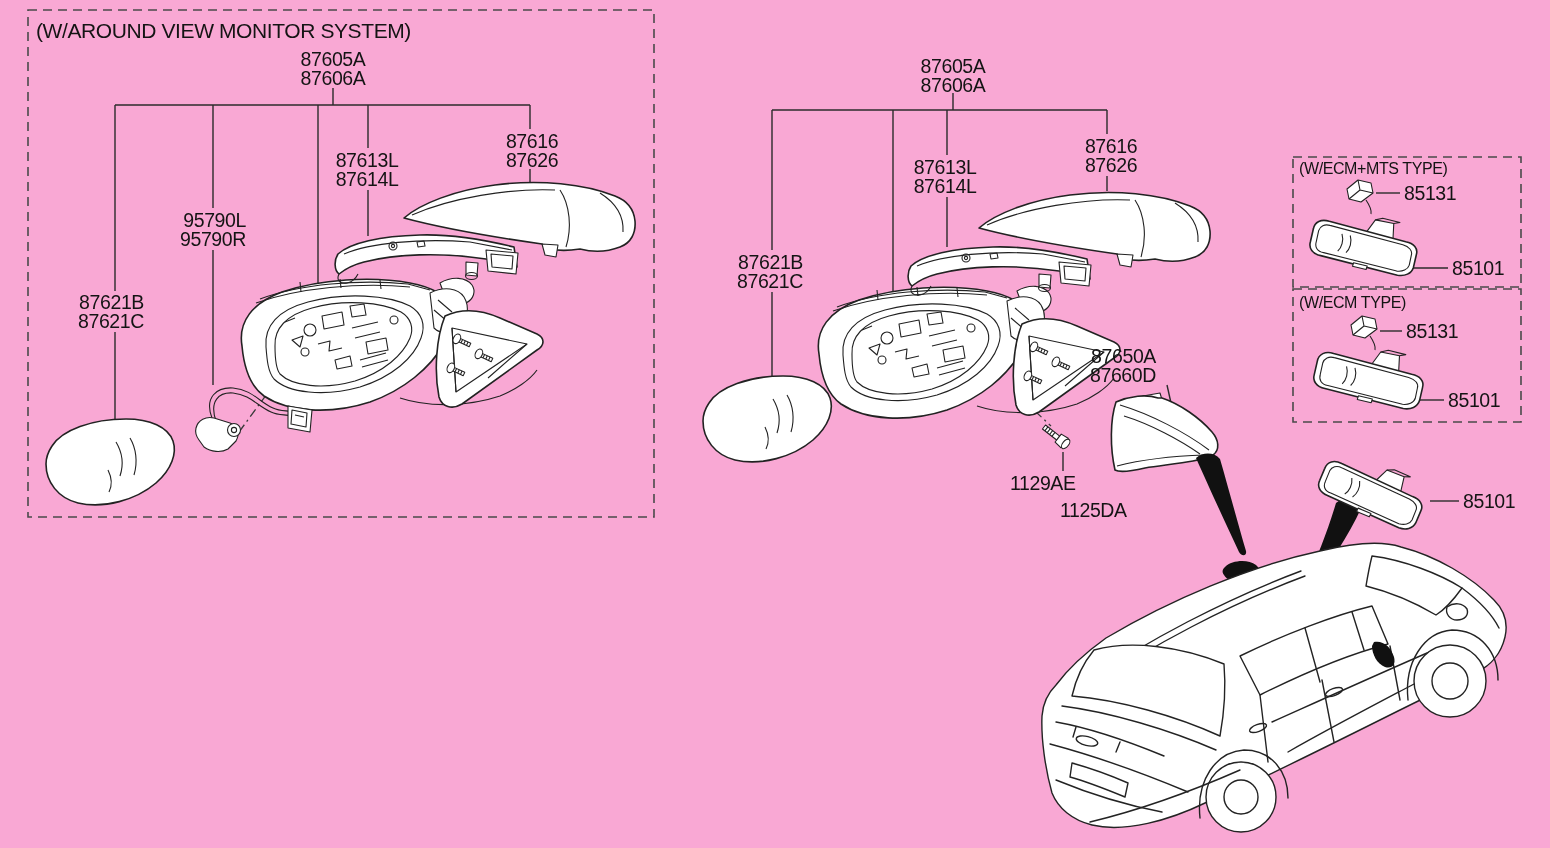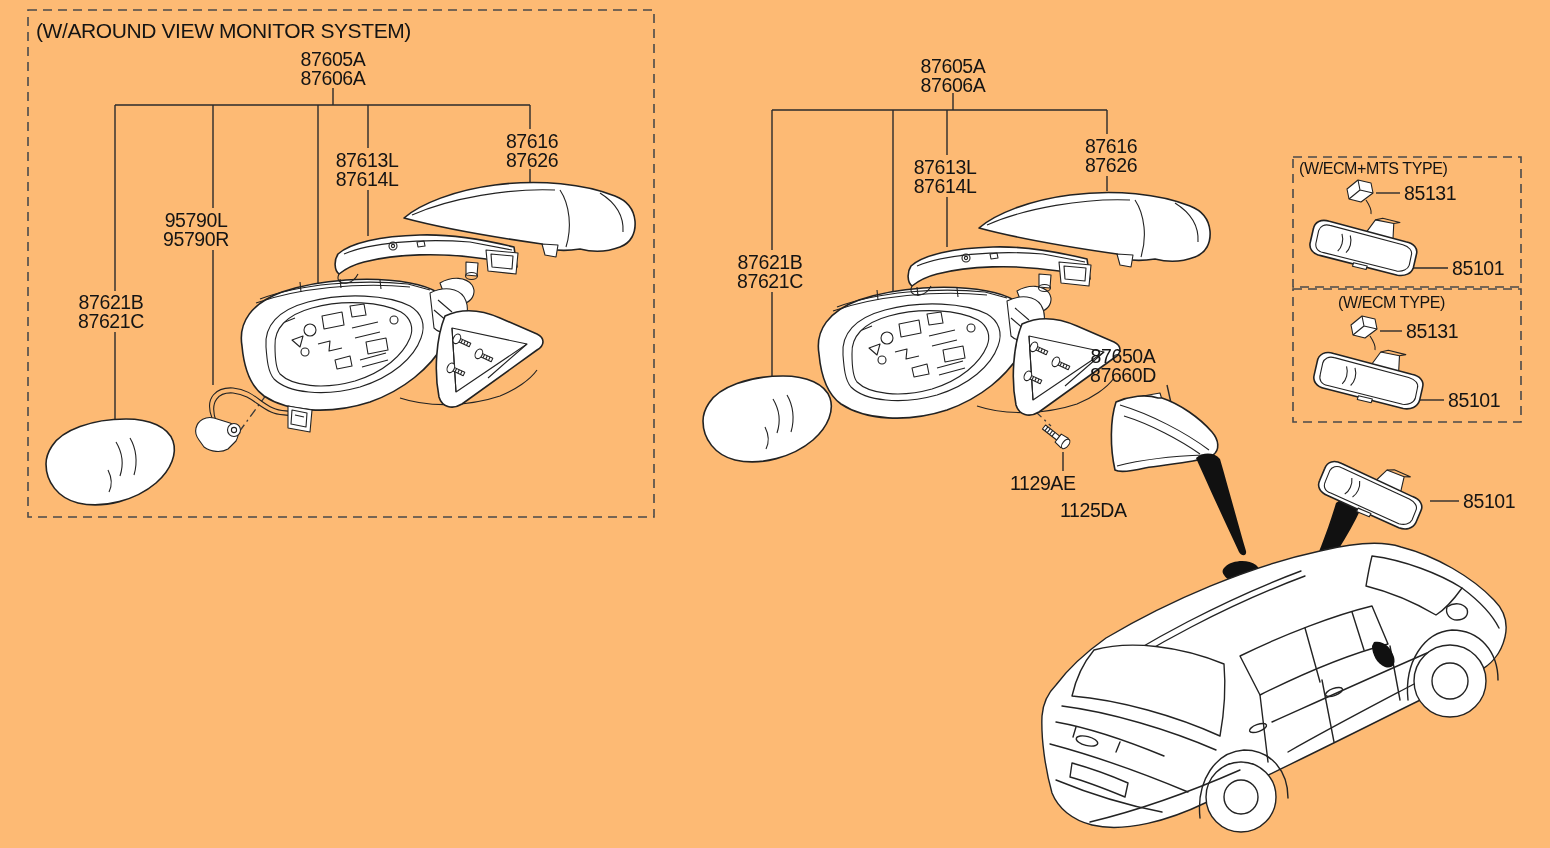--- a/index.html
+++ b/index.html
@@ -1,22 +1,22 @@
 <!DOCTYPE html>
 <html><head>
 <meta charset="utf-8">
 <style>
   html,body{margin:0;padding:0;background:#fff;}
-  #stage{position:relative;width:1550px;height:848px;background:#fdba74;overflow:hidden;
+  #stage{position:relative;width:1550px;height:848px;background:#f9a8d4;overflow:hidden;
          font-family:"Liberation Sans", sans-serif;color:#111;}
   #art{position:absolute;left:0;top:0;}
   .boxtitle{position:absolute;font-size:16px;letter-spacing:-0.4px;white-space:nowrap;color:#141414;}
   .maintitle{position:absolute;font-size:21px;letter-spacing:-0.4px;white-space:nowrap;color:#141414;}
   .plabel{position:absolute;font-size:19.5px;line-height:19px;letter-spacing:-0.4px;
-          color:#141414;white-space:nowrap;transform:translateX(-50%);text-align:center;}
+          color:#141414;white-space:nowrap;transform:translateX(-50%);text-align:right;}
   .plabel span{display:block;}
   .la{transform:none;text-align:left;}
   svg *{vector-effect:non-scaling-stroke;}
   .ln{stroke:#2b2b2b;stroke-width:1.4;fill:none;}
   .dln{stroke:#3a3a3a;stroke-width:1.3;fill:none;stroke-dasharray:9 4 2 4;}
   .part{stroke:#222;stroke-width:1.6;fill:#ffffff;stroke-linejoin:round;}
   .det{stroke:#222;stroke-width:1.1;fill:none;stroke-linejoin:round;}
   .detf{stroke:#222;stroke-width:1.1;fill:#ffffff;stroke-linejoin:round;}
   .blk{fill:#111;stroke:none;}
   .dashbox{stroke:#4a4a4a;stroke-width:1.6;fill:none;stroke-dasharray:9 6;}
@@ -259,21 +259,21 @@
   <span>87606A</span>
 </div>
 <div class="plabel" style="left:532px;top:132px">
   <span>87616</span>
   <span>87626</span>
 </div>
 <div class="plabel" style="left:367px;top:151px">
   <span>87613L</span>
   <span>87614L</span>
 </div>
-<div class="plabel" style="left:196px;top:211px">
+<div class="plabel" style="left:213px;top:211px">
   <span>95790L</span>
   <span>95790R</span>
 </div>
 <div class="plabel" style="left:111px;top:293px">
   <span>87621B</span>
   <span>87621C</span>
 </div>
 
 <div class="plabel" style="left:953px;top:57px">
   <span>87605A</span>
@@ -306,21 +306,21 @@
 </div>
 
 <div class="boxtitle" style="left:1299px;top:160px">(W/ECM+MTS TYPE)</div>
 <div class="plabel la" style="left:1404px;top:184px">
   <span>85131</span>
 </div>
 <div class="plabel la" style="left:1452px;top:259px">
   <span>85101</span>
 </div>
 
-<div class="boxtitle" style="left:1338px;top:294px">(W/ECM TYPE)</div>
+<div class="boxtitle" style="left:1299px;top:294px">(W/ECM TYPE)</div>
 <div class="plabel la" style="left:1406px;top:322px">
   <span>85131</span>
 </div>
 <div class="plabel la" style="left:1448px;top:391px">
   <span>85101</span>
 </div>
 
 </div>
 
 </body></html>

